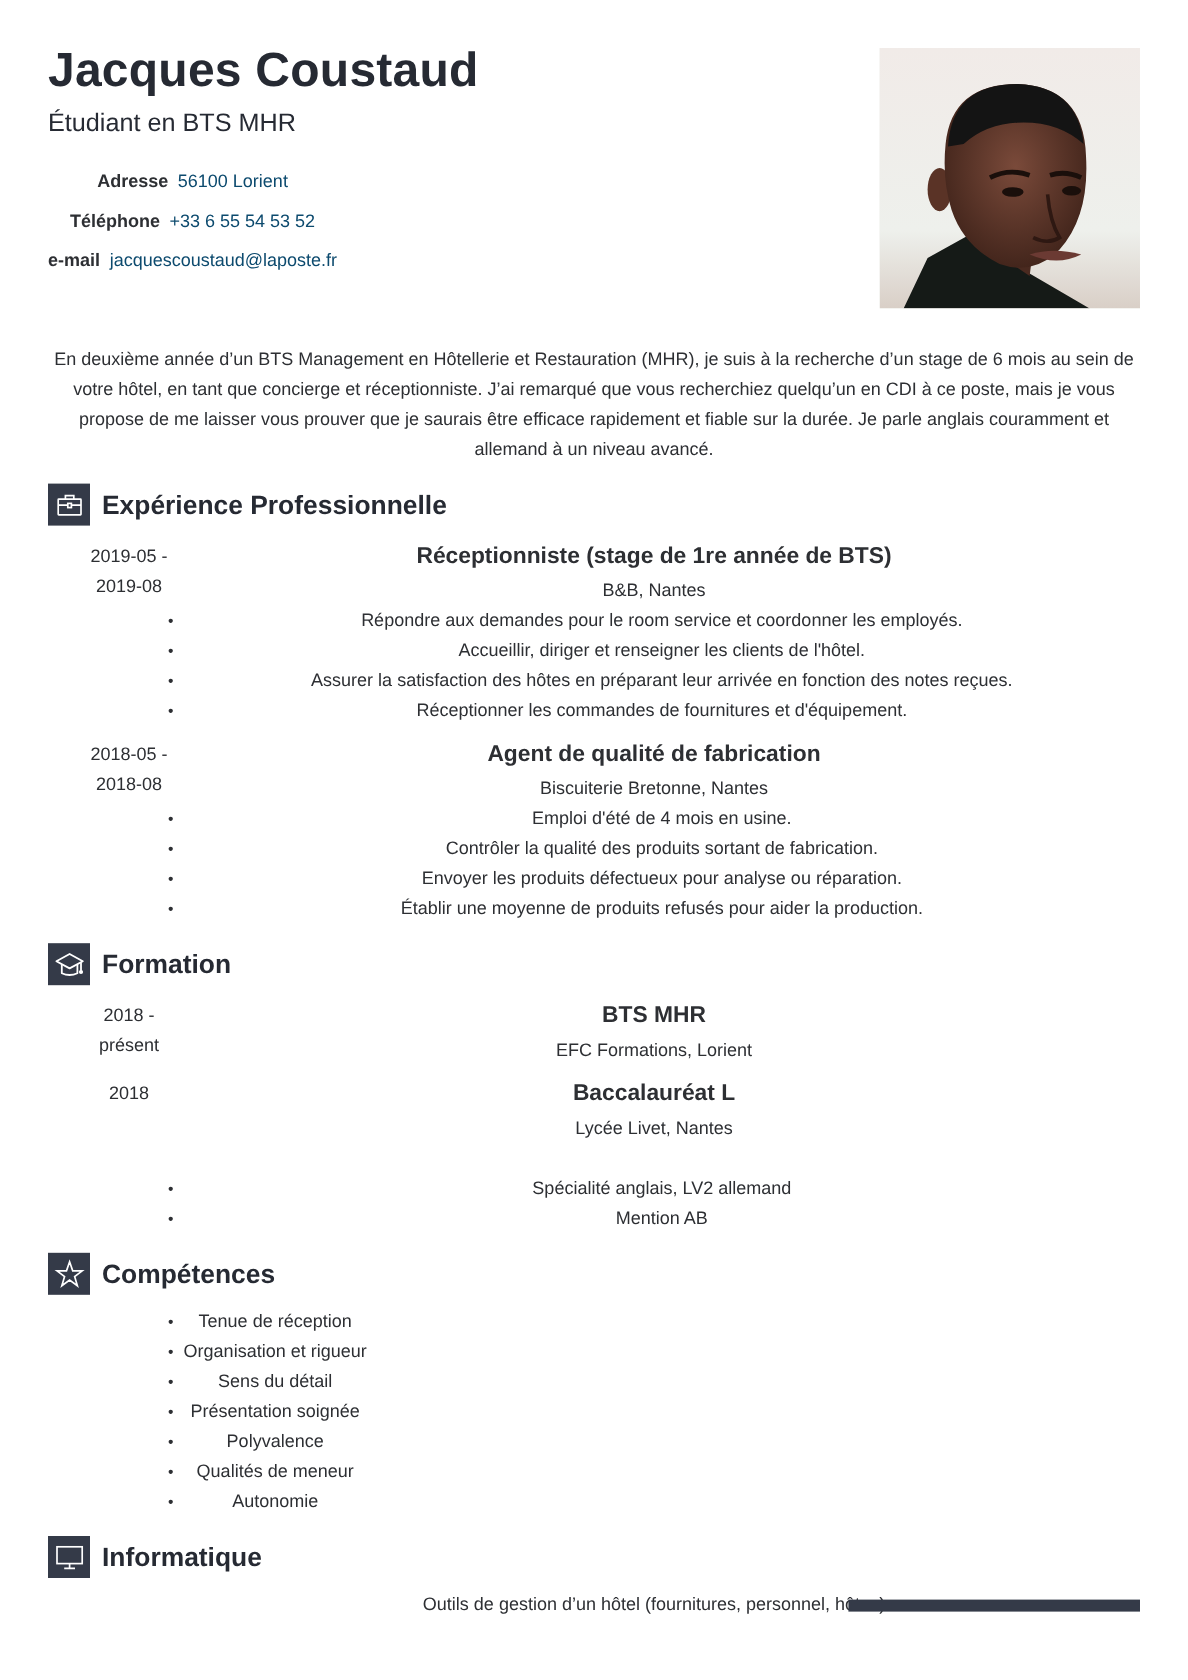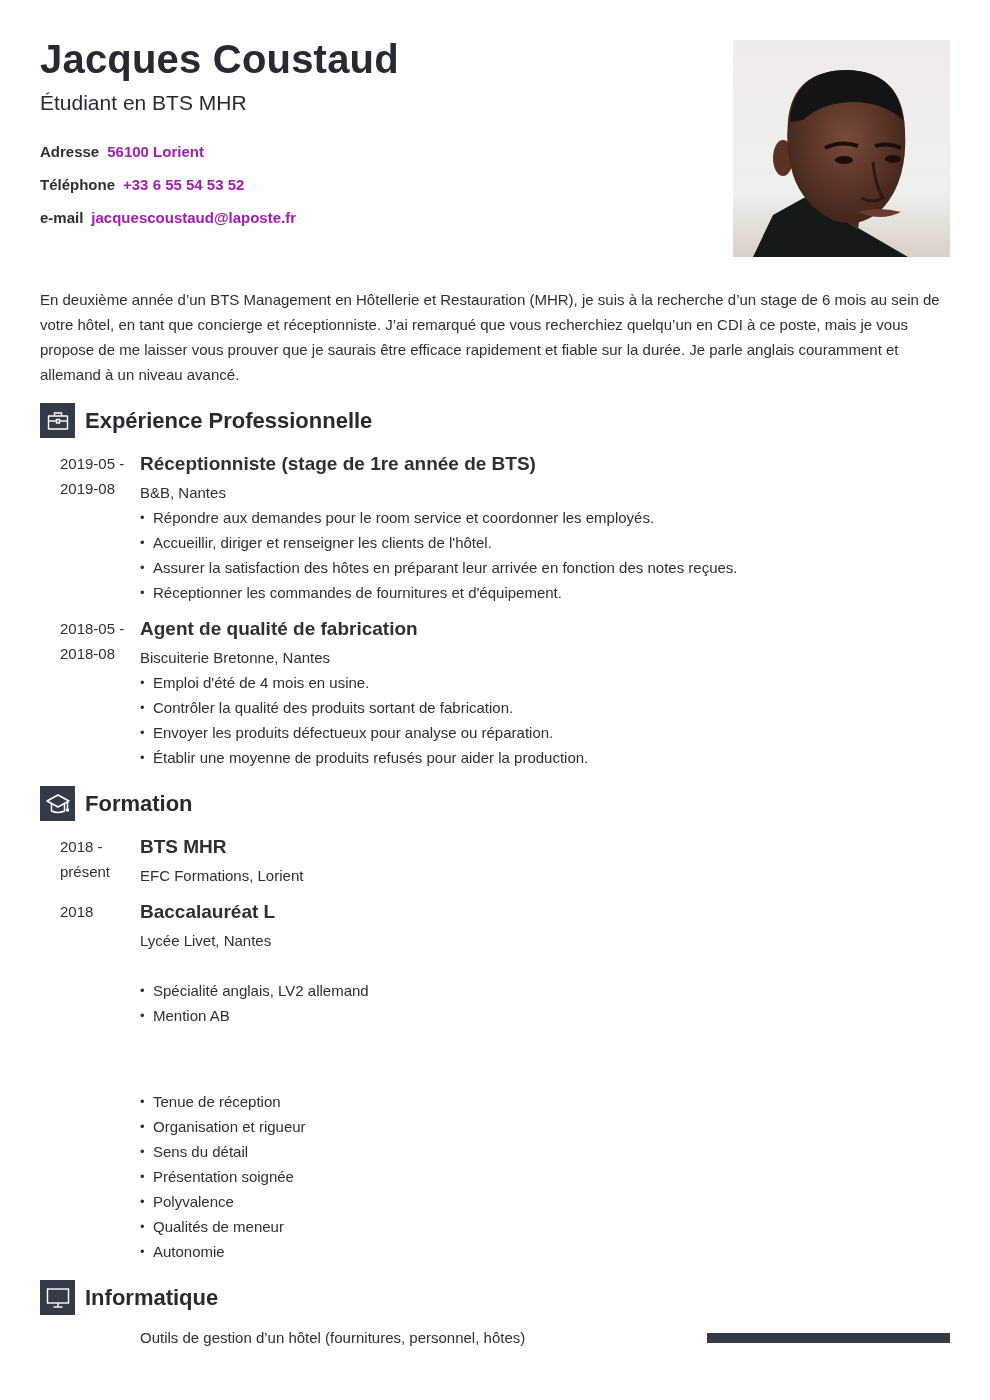--- a/index.html
+++ b/index.html
@@ -3,35 +3,35 @@
   <meta charset="utf-8">
   <style>
     * { box-sizing: border-box; margin: 0; padding: 0; }
     html, body { width: 990px; height: 1400px; background: #ffffff; }
     body {
       font-family: "Liberation Sans", sans-serif;
       color: #2d2f33;
       position: relative;
       overflow: hidden;
     }
-    .page { position: absolute; left: 0; top: 0; width: 898px; height: 1400px; }
+    .page { position: absolute; left: 0; top: 0; width: 898px; height: 1400px; text-align: center; }
 
     
     .name {
       position: absolute; left: 40px; top: 37px;
       font-size: 40px; font-weight: bold; color: #262a33; letter-spacing: 0.2px;
     }
     .subtitle {
       position: absolute; left: 40px; top: 91px;
       font-size: 21px; color: #262a33;
     }
     .contact { position: absolute; left: 40px; top: 143px; font-size: 15px; }
     .contact-row { height: 33px; line-height: 17px; white-space: nowrap; }
     .contact-label { font-weight: bold; color: #2d2f33; margin-right: 8px; }
-    .contact-value { color: #a21caf; font-weight: bold; }
+    .contact-value { color: #0c4a6e; }
 
     .photo {
       position: absolute; left: 733px; top: 40px; width: 217px; height: 217px;
       overflow: hidden; background: #eceae6;
     }
     .photo svg { display: block; }
 
     
     .summary {
       position: absolute; left: 40px; top: 287px; width: 910px;
@@ -212,20 +212,28 @@
     <div class="entry-body">
       <div class="entry-title">Baccalauréat L</div>
       <div class="entry-org">Lycée Livet, Nantes</div>
       <ul class="bullets" style="margin-top:25px;">
         <li>Spécialité anglais, LV2 allemand</li>
         <li>Mention AB</li>
       </ul>
     </div>
   </div>
 
+  <div class="section-head" style="top:1044px;">
+    <div class="section-icon">
+      <svg width="26" height="26" viewBox="0 0 26 26" fill="none" stroke="#ffffff" stroke-width="1.4" stroke-linejoin="miter">
+        <path d="M13 2.5 L15.6 10 L23.5 10 L17.2 14.8 L19.5 22.5 L13 17.8 L6.5 22.5 L8.8 14.8 L2.5 10 L10.4 10 Z"></path>
+      </svg>
+    </div>
+    <div class="section-title">Compétences</div>
+  </div>
 
   <ul class="bullets skills">
     <li>Tenue de réception</li>
     <li>Organisation et rigueur</li>
     <li>Sens du détail</li>
     <li>Présentation soignée</li>
     <li>Polyvalence</li>
     <li>Qualités de meneur</li>
     <li>Autonomie</li>
   </ul>

